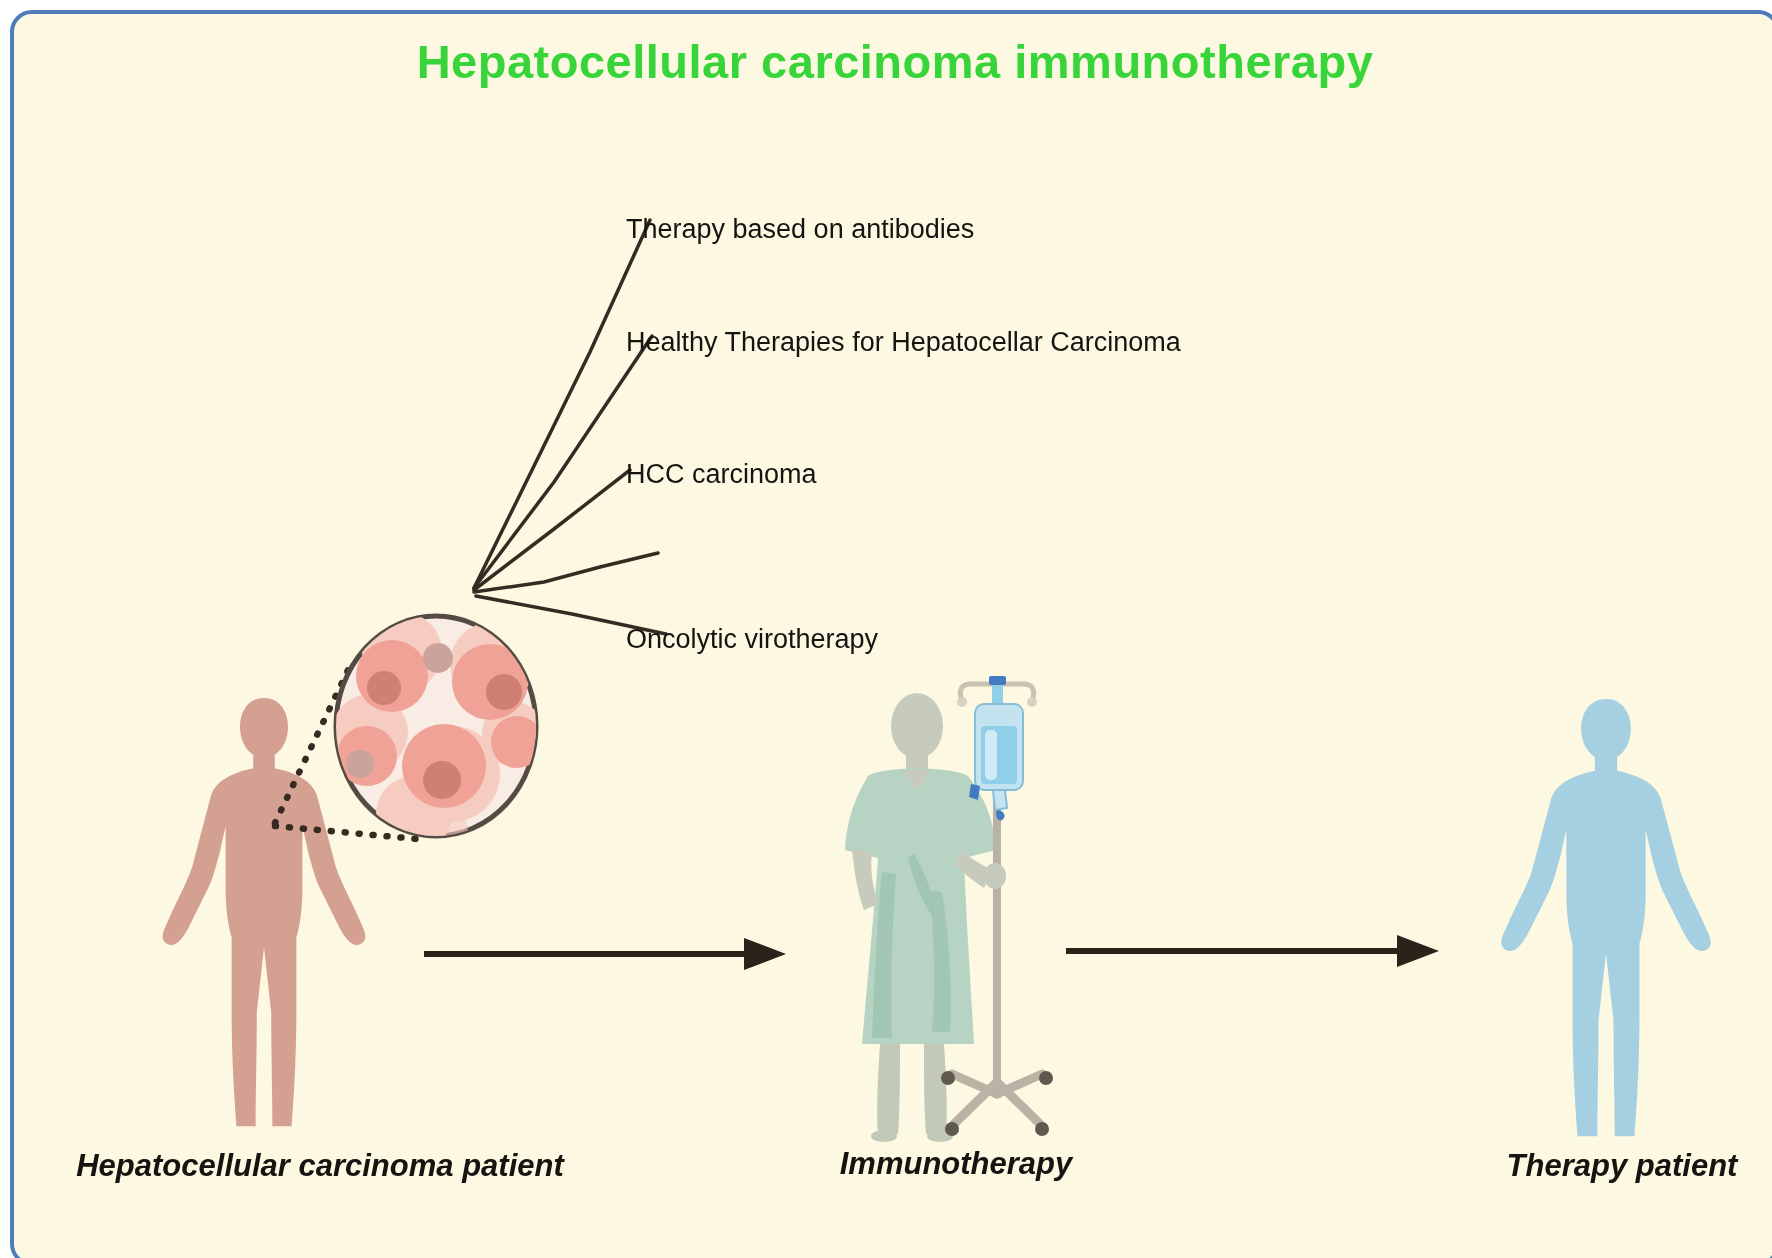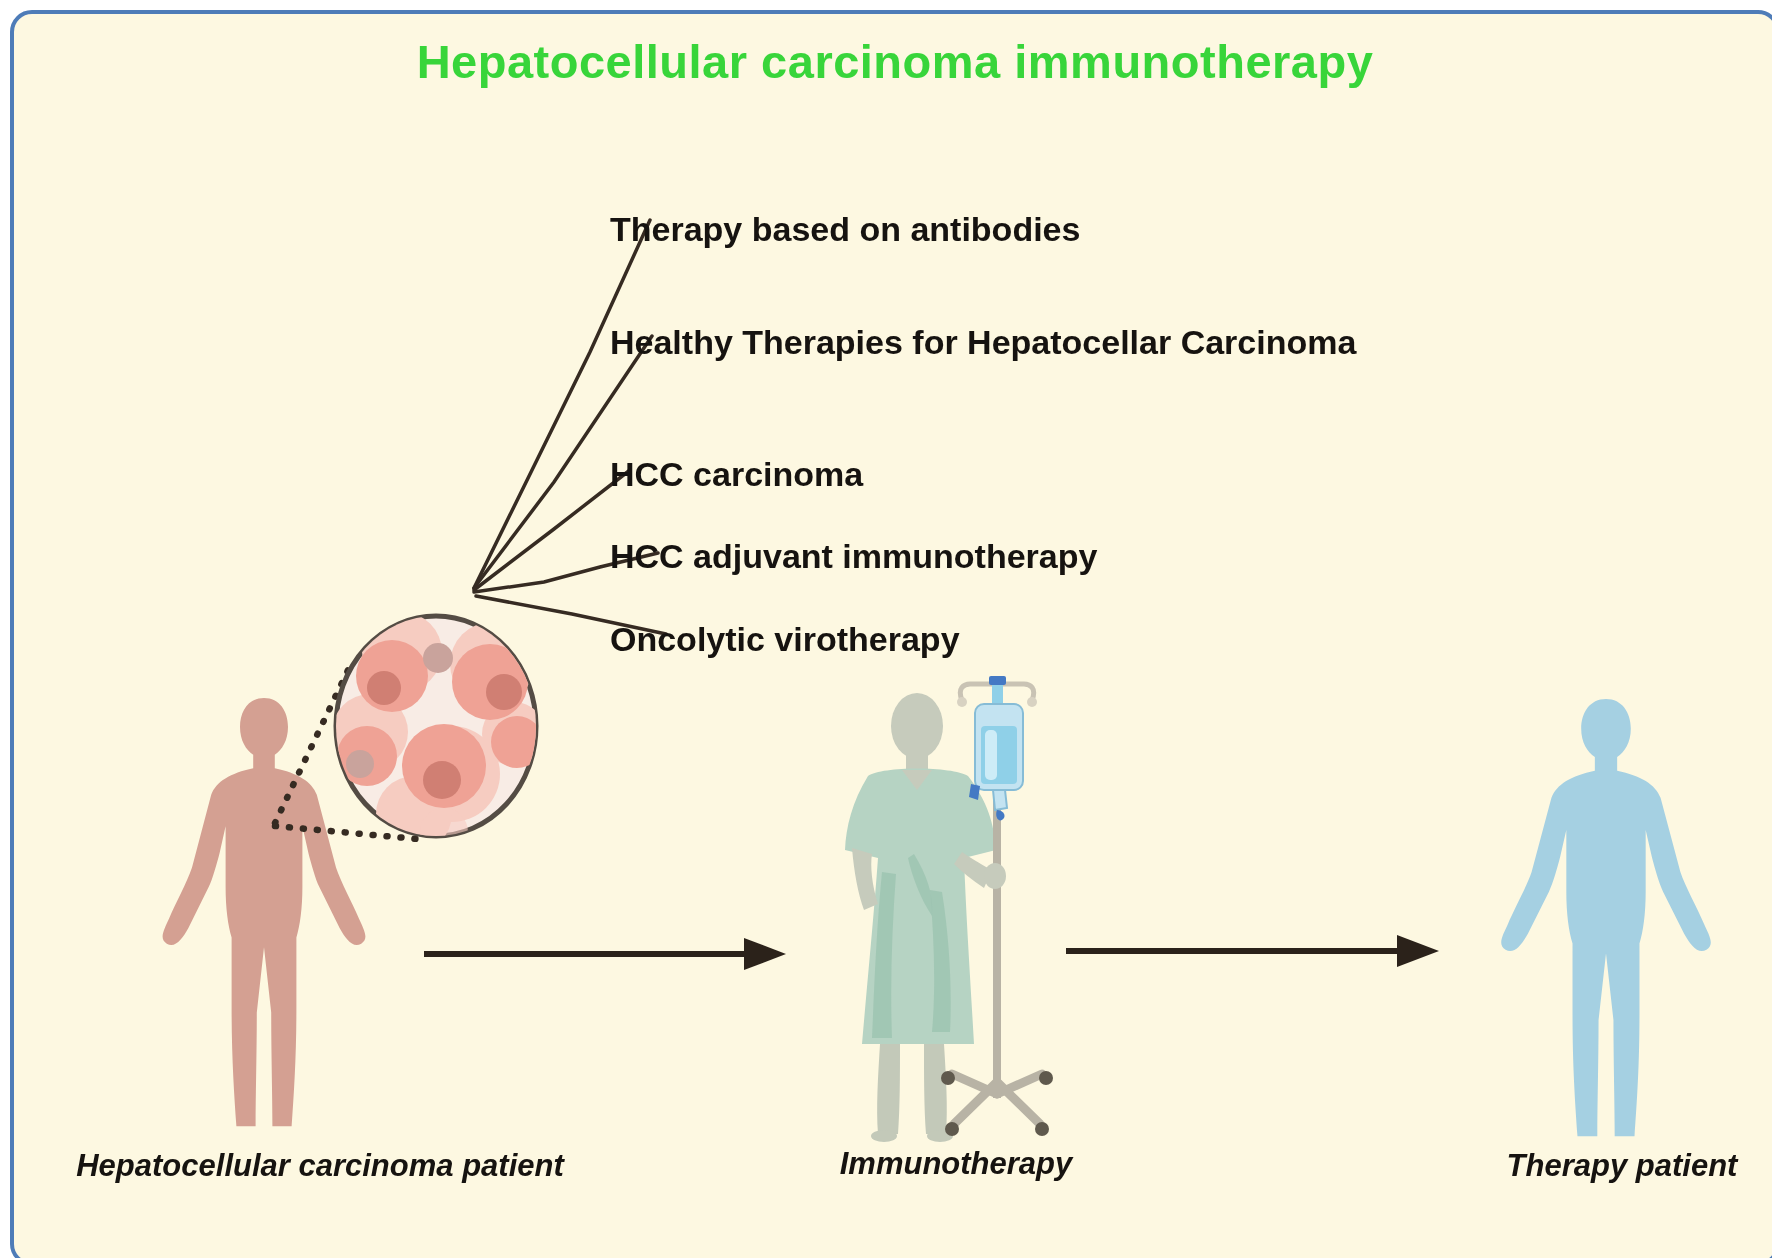--- a/index.html
+++ b/index.html
@@ -16,22 +16,22 @@
   .figure{
     position:relative; width:1762px; height:1248px; margin:10px;
     background:var(--bg); border:4px solid var(--border); border-radius:22px;
     overflow:hidden; font-family:"Liberation Sans", sans-serif;
   }
   .title{
     position:absolute; top:20px; left:0; width:100%; text-align:center;
     font-size:47px; font-weight:bold; color:var(--title_green); letter-spacing:.5px;
   }
   .therapy-label{
-    position:absolute; left:596px; transform:translateY(-50%);
-    font-size:34px; font-weight:bold; color:var(--text_dark); white-space:nowrap;
+    position:absolute; left:612px; transform:translateY(-50%);
+    font-size:27px; font-weight:normal; color:var(--text_dark); white-space:nowrap;
   }
   .caption{
     position:absolute; transform:translate(-50%,-50%);
     font-size:31px; font-weight:bold; color:var(--text_dark); white-space:nowrap;font-style:italic;
   }
   .art{position:absolute; left:0; top:0;}
   
   .sil-pink{fill:var(--patient_pink);}
   .sil-blue{fill:var(--patient_blue);}
   .fan-line{stroke:var(--line_dark); stroke-width:3.5; fill:none; stroke-linecap:round;}
@@ -174,19 +174,18 @@
     <g>
       <use href="#human-sil" class="sil-blue" transform="translate(1468,685) scale(2.48,2.47)"></use>
     </g>
   </svg>
 
   <div class="title">Hepatocellular carcinoma immunotherapy</div>
 
   <div class="therapy-label" style="top:215px">Therapy based on antibodies</div>
   <div class="therapy-label" style="top:328px">Healthy Therapies for Hepatocellar Carcinoma</div>
   <div class="therapy-label" style="top:460px">HCC carcinoma</div>
-  <div class="therapy-label" style="top:542px">HCC adjuvant immunotherapy</div>
   <div class="therapy-label" style="top:625px">Oncolytic virotherapy</div>
 
   <div class="caption" style="left:306px; top:1152px">Hepatocellular carcinoma patient</div>
   <div class="caption" style="left:942px; top:1150px">Immunotherapy</div>
   <div class="caption" style="left:1608px; top:1152px">Therapy patient</div>
 </div>
 
 </body></html>

